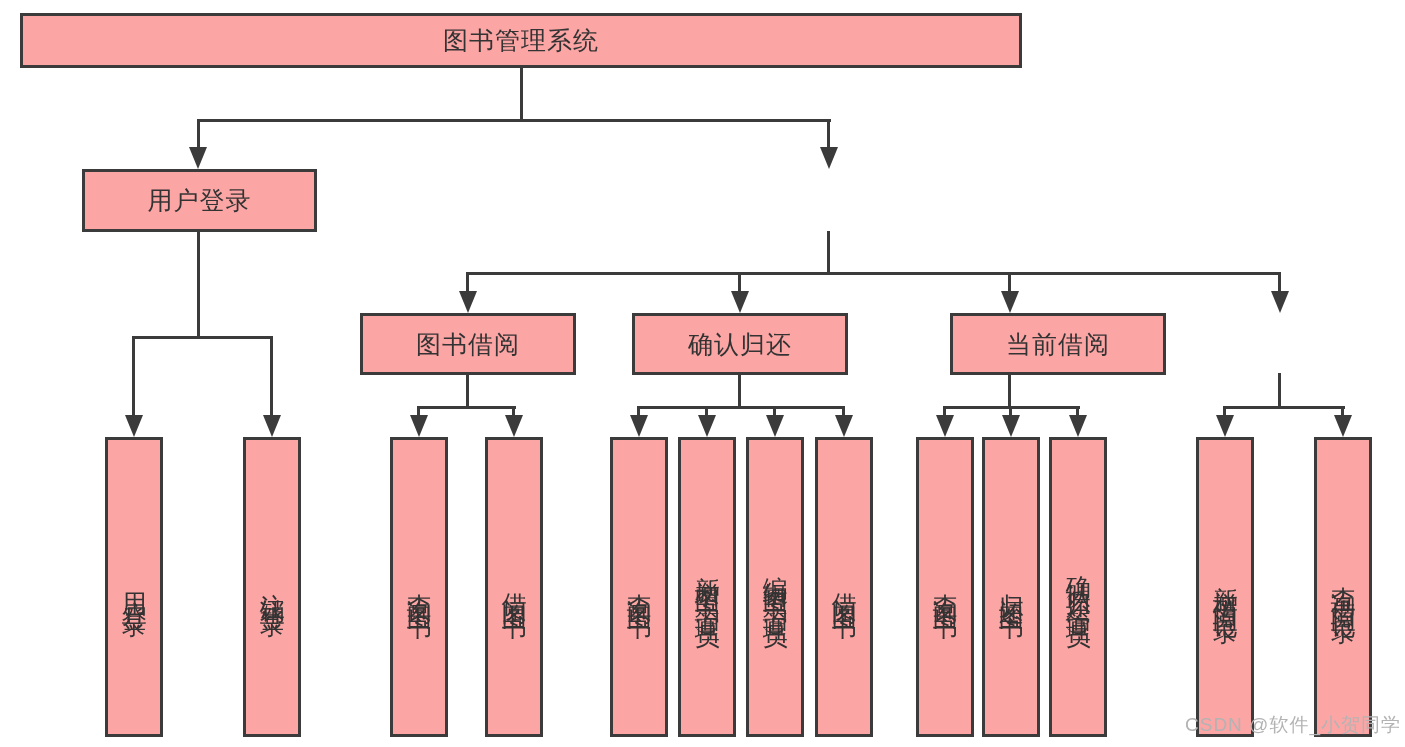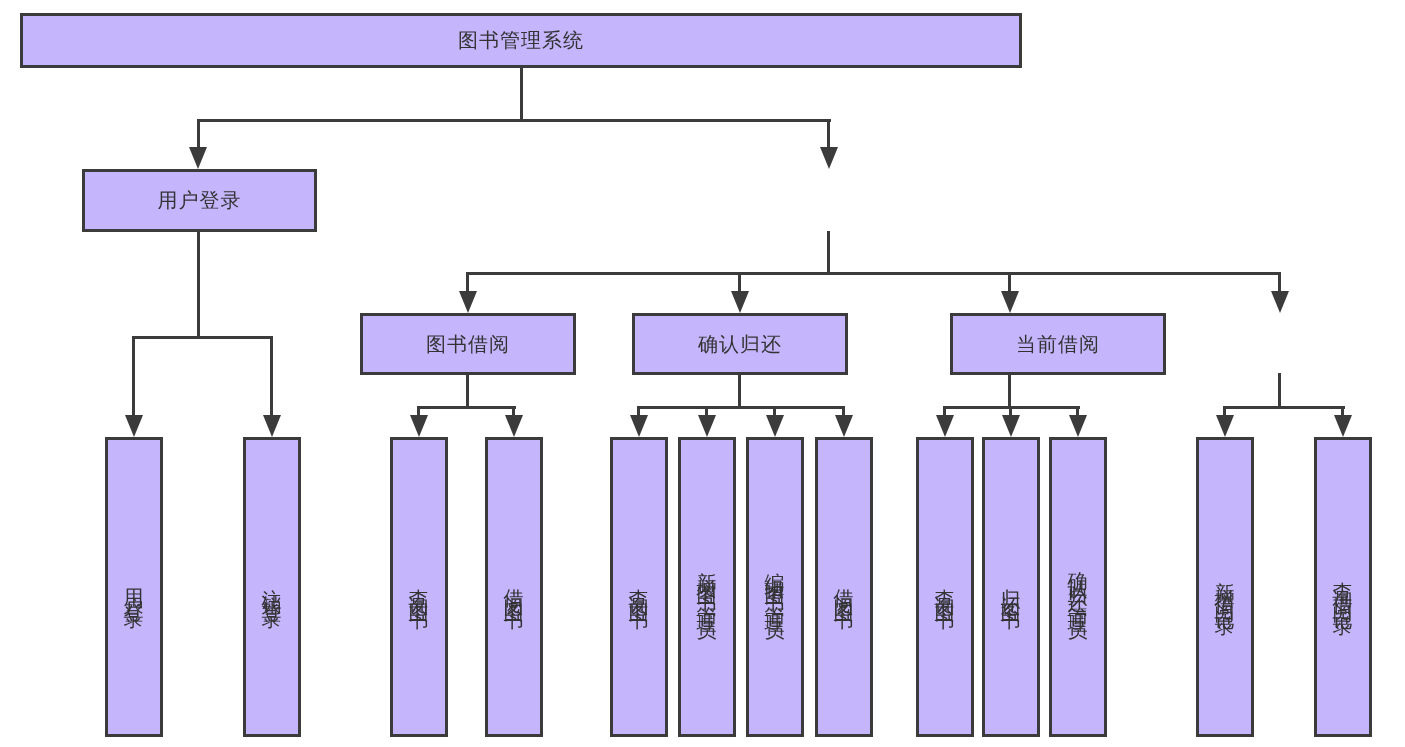--- a/index.html
+++ b/index.html
@@ -13,26 +13,26 @@
     position:relative;
     width:1405px;height:747px;
     background:var(--bg);
     overflow:hidden;
     font-family:"Liberation Sans", sans-serif;
   }
   .node{
     position:absolute;
     box-sizing:border-box;
     border:3px solid var(--line);
-    background:#c4b5fd;
+    background:#fca5a5;
     display:flex;
     align-items:center;
     justify-content:center;
     color:var(--text);
-    font-size:20px;
+    font-size:25px;
     letter-spacing:1px;
     text-align:left;
   }
   .vtext{
     writing-mode:vertical-rl;
     text-orientation:mixed;
     letter-spacing:7px;
     line-height:1.1;
   }
   .vline{position:absolute;width:3px;background:var(--line);}
@@ -172,14 +172,15 @@
     <span class="vtext">确认归还（管理员）</span>
   </div>
 
   <div class="node" style="left:1196px;top:437px;width:58px;height:300px;">
     <span class="vtext">新增借阅记录</span>
   </div>
   <div class="node" style="left:1314px;top:437px;width:58px;height:300px;">
     <span class="vtext">查询借阅记录</span>
   </div>
 
+  <div class="watermark">CSDN @软件_小贺同学</div>
 
 </div>
 
 </body></html>

